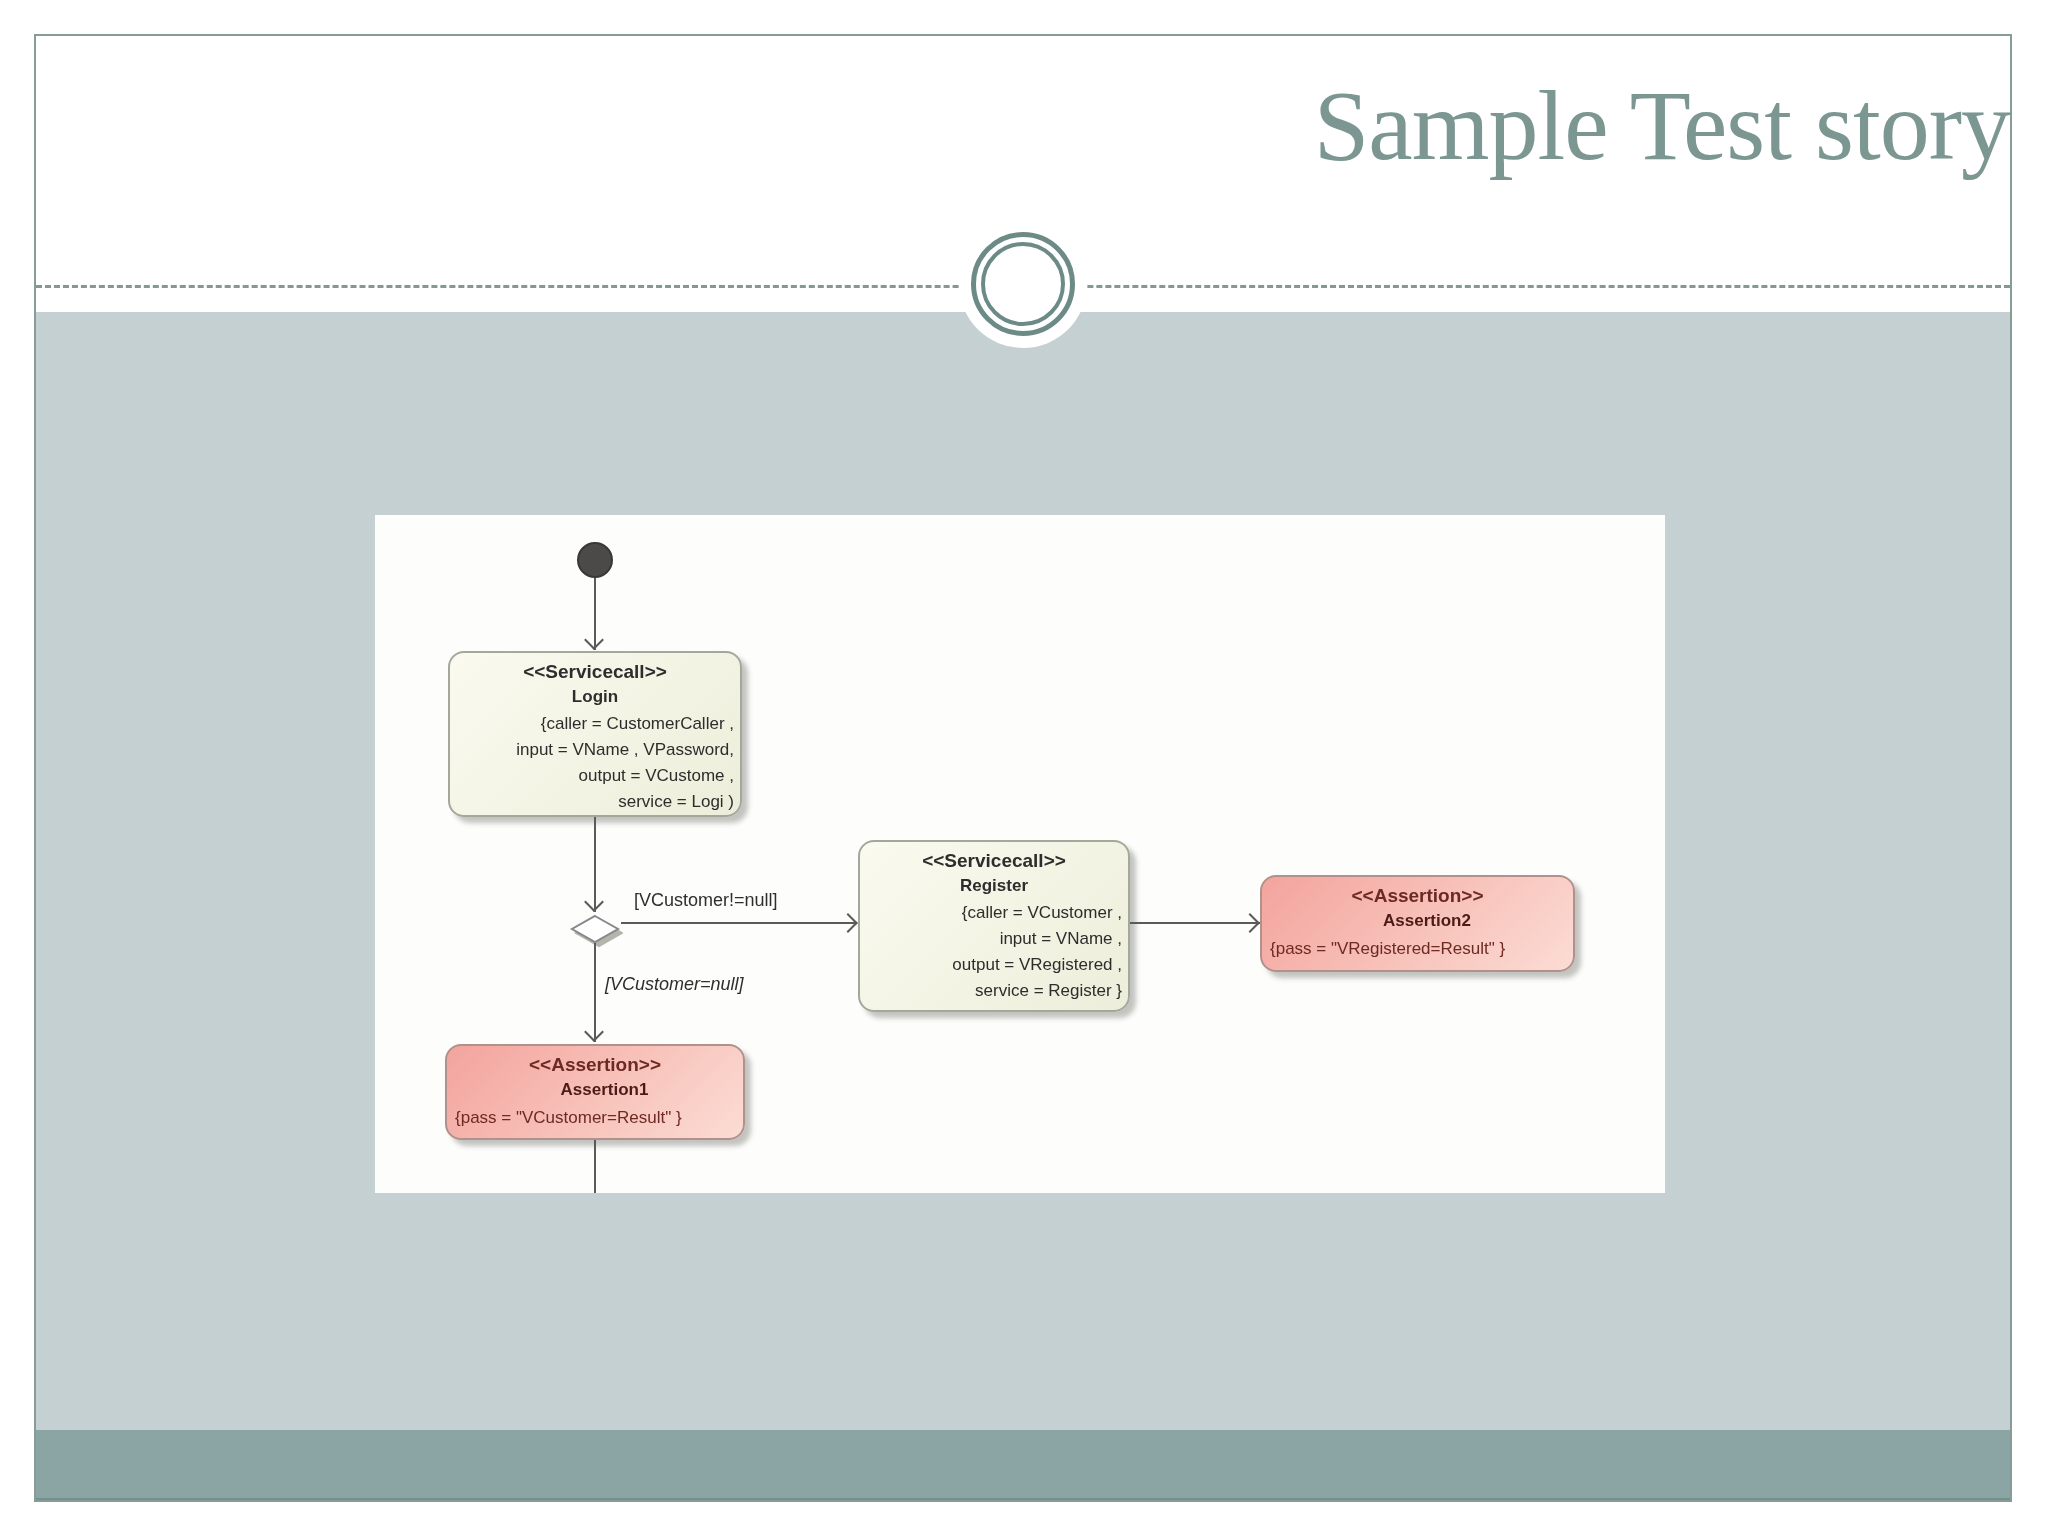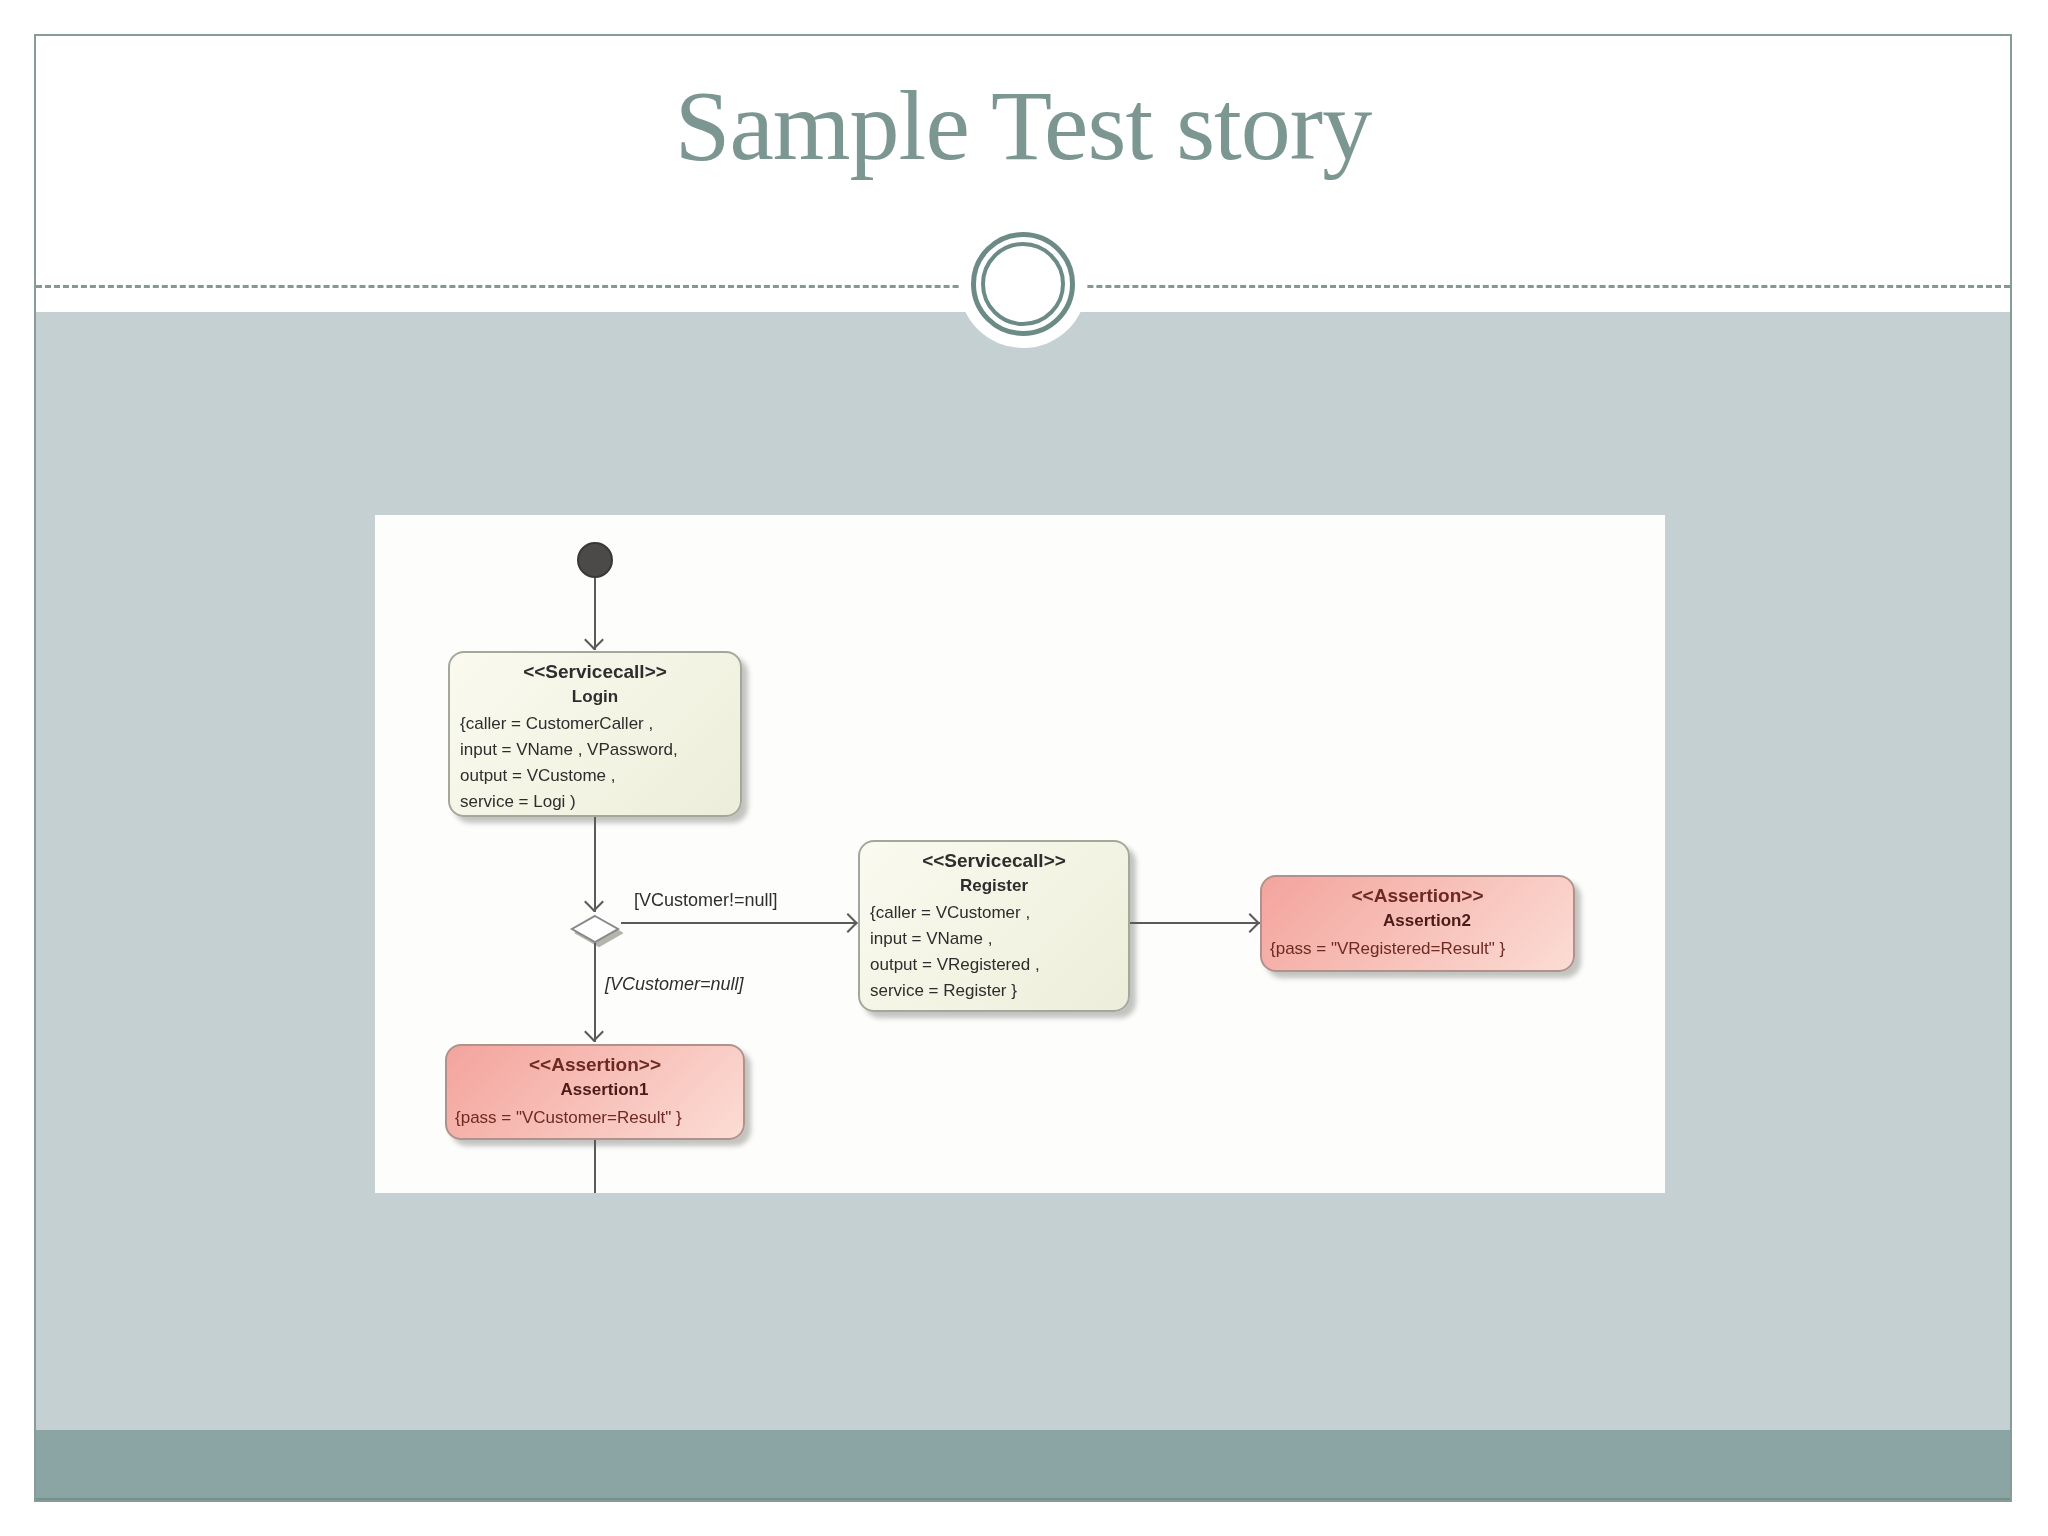--- a/index.html
+++ b/index.html
@@ -10,21 +10,21 @@
   .slide {
     position: absolute; left: 34px; top: 34px;
     width: 1978px; height: 1468px;
     border: 2px solid #879c97;
     background: #ffffff;
   }
 
   
   .title {
     position: absolute; left: 0; top: 32px; width: 100%;
-    text-align: center;
+    text-align: right;
     font-family: "Liberation Serif", "DejaVu Serif", serif;
     font-size: 100px; line-height: 1.15;
     color: #7c9792;
     letter-spacing: -1px;
   }
 
   
   .dash-line {
     position: absolute; left: 0; top: 249px; width: 100%; height: 0;
     border-top: 3px dashed #849994;
@@ -77,21 +77,21 @@
     color: #2d2d2d;
   }
   .asrt {
     background: linear-gradient(135deg, #f3a49d 0%, #f8c6be 60%, #fbdcd4 100%);
     border: 2px solid #b1918c;
     color: #6d2a23;
   }
   .stereo { font-size: 19px; font-weight: bold; line-height: 1.3; }
   .nname  { font-size: 17px; font-weight: bold; line-height: 1.45; }
   .asrt .nname { color: #4d1b17; padding-left: 19px; }
-  .props  { text-align: left; padding-left: 10px; padding-right: 6px; font-size: 17px; line-height: 1.52; margin-top: 2px; }
+  .props  { text-align: right; padding-left: 10px; padding-right: 6px; font-size: 17px; line-height: 1.52; margin-top: 2px; }
   .passln { text-align: left; padding-left: 8px;  font-size: 17px; line-height: 1.5; margin-top: 3px; color: #6d2a23; }
 
   
   .init-node {
     position: absolute; left: 202px; top: 27px;
     width: 36px; height: 36px; border-radius: 50%;
     background: #4c4a48; border: 2px solid #3a3836;
   }
 
   

